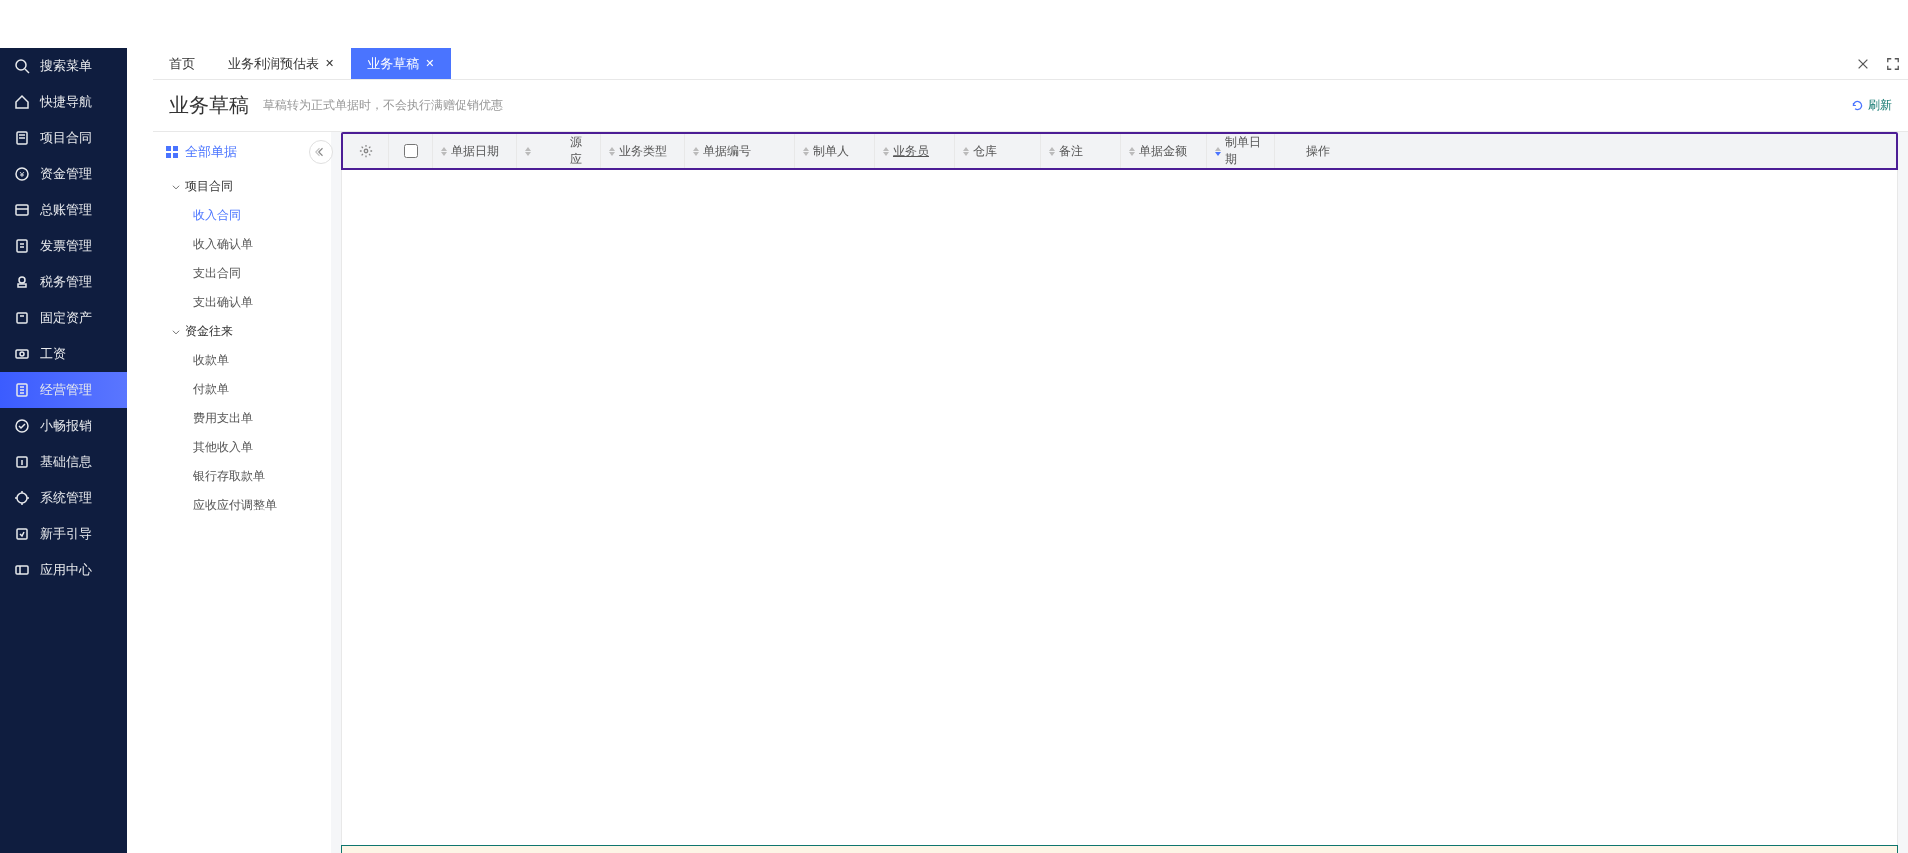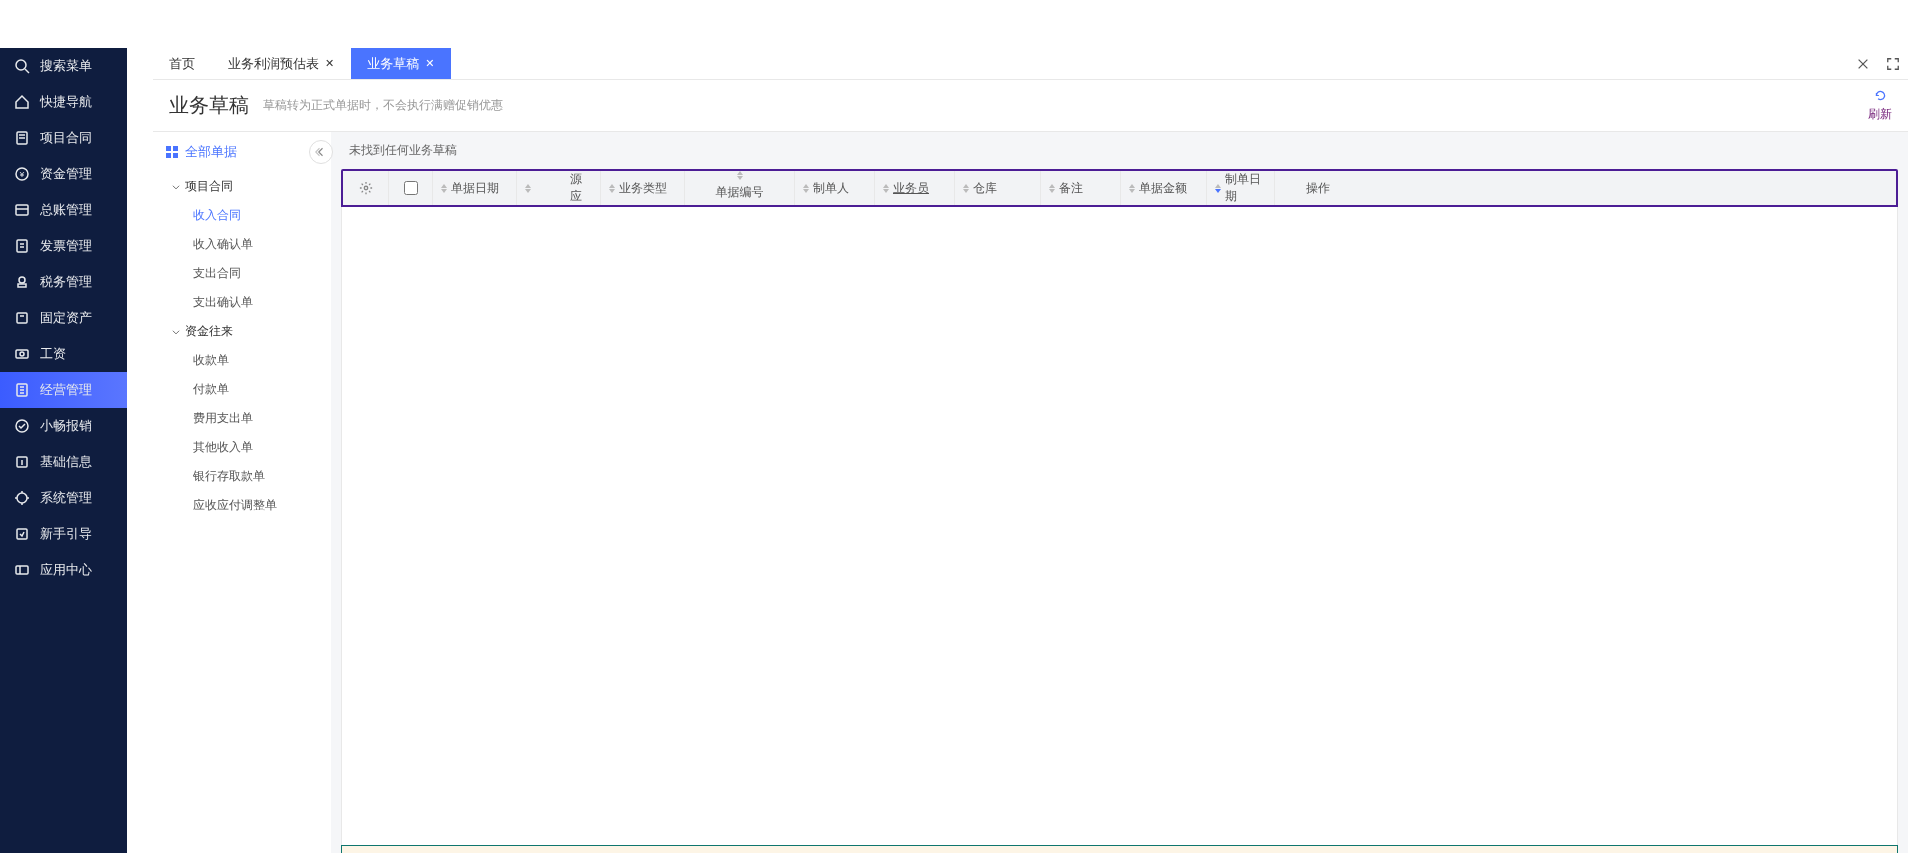--- a/index.html
+++ b/index.html
@@ -23,21 +23,21 @@
 .tab .close { font-size: 11px; cursor: pointer; }
 .tabs-spacer { flex: 1; }
 .tab-action { display: flex; align-items: center; justify-content: center; width: 30px; cursor: pointer; color: #555; }
 .tab-action svg { stroke: #555; fill: none; stroke-width: 1.5; }
 
 
 .page-header { height: 52px; display: flex; align-items: center; padding: 0 16px; border-bottom: 1px solid #e8e8e8; background: #fff; }
 .page-title { font-size: 20px; color: #333; font-weight: 500; margin-right: 14px; }
 .page-subtitle { font-size: 12px; color: #999; }
 .page-header-spacer { flex: 1; }
-.refresh-btn { display: flex; align-items: center; gap: 4px; color: #701a75; font-size: 12px; cursor: pointer; flex-direction: column; }
+.refresh-btn { display: flex; align-items: center; gap: 4px; color: #0f766e; font-size: 12px; cursor: pointer; }
 .refresh-btn svg { stroke: #4a74ff; fill: none; stroke-width: 1.5; }
 
 
 .content { flex: 1; display: flex; min-height: 0; background: #1d4ed8; padding-top: 0; justify-content: space-between; }
 
 
 .tree-panel { width: 178px; background: #fff; display: flex; flex-direction: column; position: relative; flex-shrink: 0; }
 .tree-header { display: flex; align-items: center; height: 40px; padding: 0 12px; color: #4a74ff; font-size: 13px; gap: 6px; }
 .tree-header-icon { width:14px; height:14px; display:inline-flex; }
 .tree-header-icon svg { fill:#4a74ff; }
@@ -71,21 +71,21 @@
 .hscroll { height: 14px; background: #f5f6f8; position: relative; margin-top:2px; }
 .hscroll-track { position:absolute; left:90px; right:140px; top:2px; height:10px; background:#eaeaea; border-radius:5px; }
 .hscroll-thumb { position:absolute; left:0; width:100%; height:100%; background:#c0c0c0; border-radius:5px; }
 
 
 .c-gear{width:46px; justify-content:center;}
 .c-chk{width:44px; justify-content:center;}
 .c-date{width:84px;}
 .c-src{width:84px;gap:39px;}
 .c-biz{width:84px;}
-.c-doc{width:110px;flex-direction:column;}
+.c-doc{width:110px;}
 .c-party{width:200px;}
 .c-maker{width:80px;}
 .c-sales{width:80px;text-decoration:underline;}
 .c-wh{width:86px;}
 .c-note{width:80px;}
 .c-amt{width:86px;}
 .c-mdate{width:68px;}
 .c-op{width:86px; justify-content:center;}
 </style>
 </head>
@@ -318,21 +318,20 @@
         </div>
         <div class="tree-leaf"><span>收款单</span></div>
         <div class="tree-leaf"><span>付款单</span></div>
         <div class="tree-leaf"><span>费用支出单</span></div>
         <div class="tree-leaf"><span>其他收入单</span></div>
         <div class="tree-leaf"><span>银行存取款单</span></div>
         <div class="tree-leaf"><span>应收应付调整单</span></div>
       </div>
 
       <div class="table-area">
-        <div class="empty-msg">未找到任何业务草稿</div>
         <div class="table-wrapper">
           <div class="thead">
             <div class="th c-gear th-gear">
               <svg width="14" height="14" viewBox="0 0 16 16">
                   <circle cx="8" cy="8" r="2"></circle>
                   <path d="M8 1 L8 3 M8 13 L8 15 M1 8 L3 8 M13 8 L15 8 M3 3 L4.5 4.5 M11.5 11.5 L13 13 M3 13 L4.5 11.5 M11.5 4.5 L13 3"></path>
                 </svg>
             </div>
             <div class="th c-chk">
               <input type="checkbox" style="">

